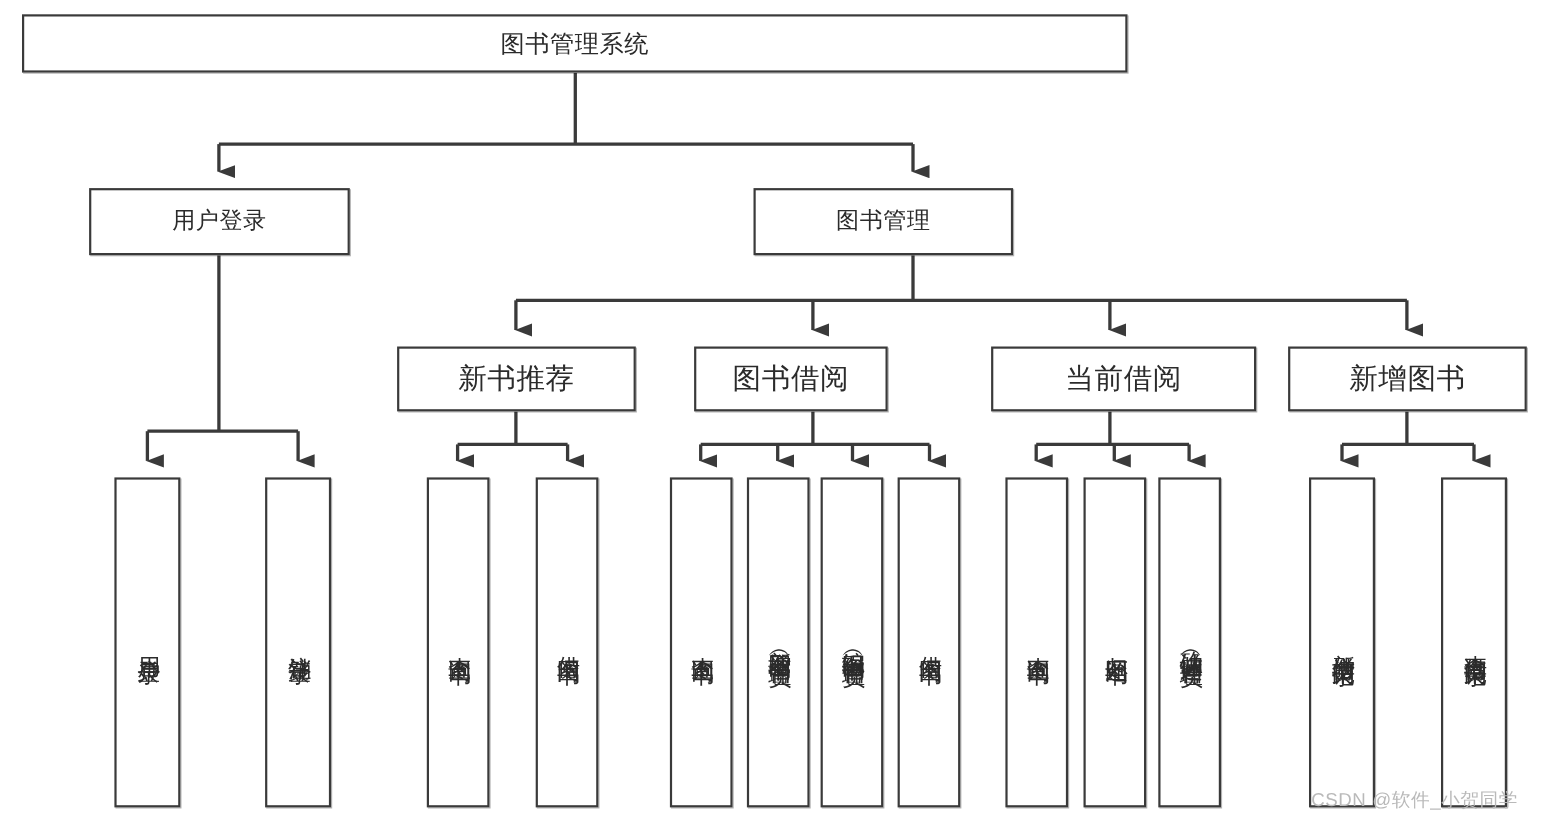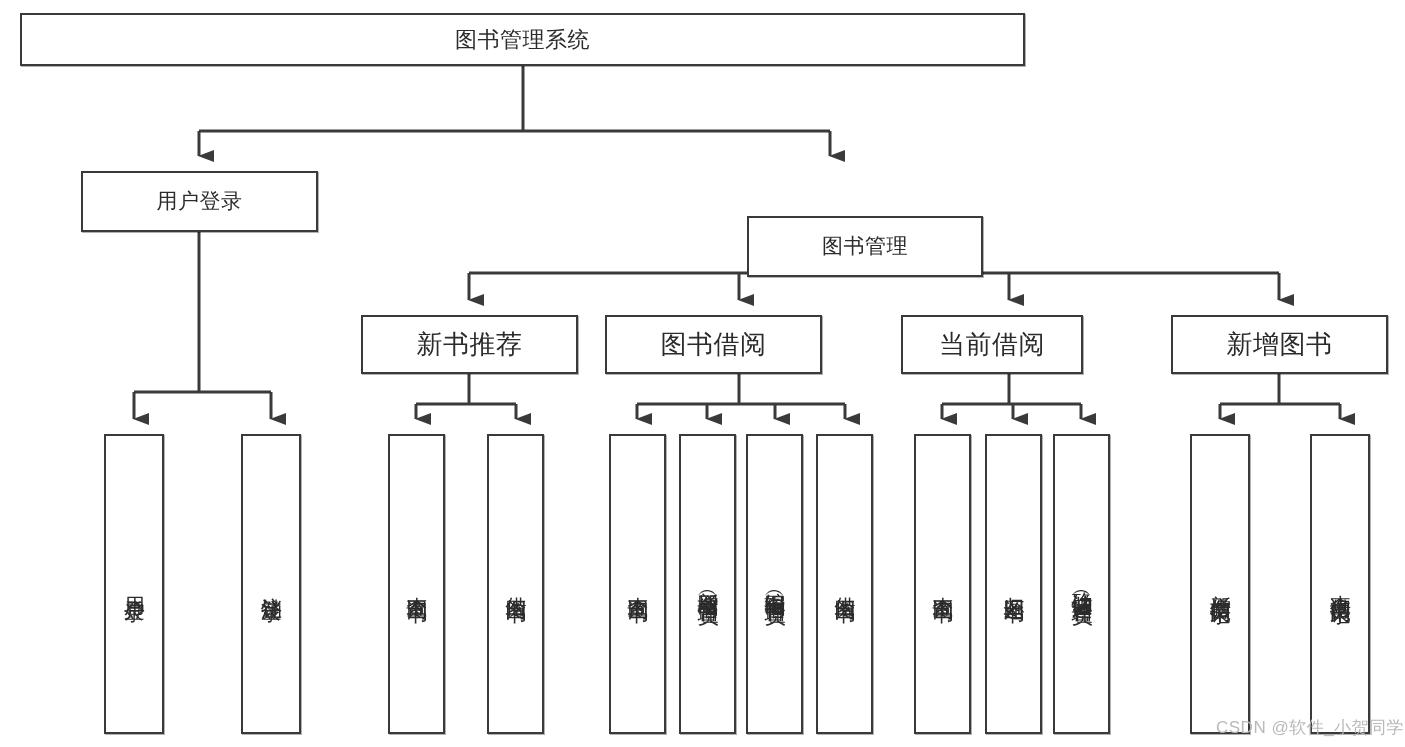--- a/index.html
+++ b/index.html
@@ -59,21 +59,20 @@
     letter-spacing: 2px;
     white-space: nowrap;
     max-height: 100%;
   }
   .watermark {
     position: absolute;
     color: #b9b9b9;
     font-size: 17px;
     white-space: nowrap;
     letter-spacing: 0.5px;
-    margin-left: 24px;
   }
 </style>
 </head>
 <body>
 
 <div id="canvas">
 
   <svg class="edges" viewBox="0 0 1405 747" xmlns="http://www.w3.org/2000/svg">
     <defs>
       <marker id="arrow" markerWidth="10" markerHeight="12" refX="2.5" refY="6" orient="auto" markerUnits="userSpaceOnUse">
@@ -144,31 +143,31 @@
     </g>
   </svg>
 
   <div class="node root" style="left:20px; top:13px; width:1005px; height:53px;">
     <span class="node-label">图书管理系统</span>
   </div>
 
   <div class="node level2" style="left:81px; top:171px; width:237px; height:61px;">
     <span class="node-label">用户登录</span>
   </div>
-  <div class="node level2" style="left:747px; top:171px; width:236px; height:61px;margin-top:45px;">
+  <div class="node level2" style="left:685px; top:171px; width:236px; height:61px;">
     <span class="node-label">图书管理</span>
   </div>
 
   <div class="node level3" style="left:361px; top:315px; width:217px; height:59px;">
     <span class="node-label">新书推荐</span>
   </div>
-  <div class="node level3" style="left:605px; top:315px; width:217px; height:59px;justify-content:center;">
+  <div class="node level3" style="left:631px; top:315px; width:176px; height:59px;justify-content:center;">
     <span class="node-label">图书借阅</span>
   </div>
-  <div class="node level3" style="left:901px; top:315px; width:182px; height:59px;">
+  <div class="node level3" style="left:901px; top:315px; width:241px; height:59px;">
     <span class="node-label">当前借阅</span>
   </div>
   <div class="node level3" style="left:1171px; top:315px; width:217px; height:59px;">
     <span class="node-label">新增图书</span>
   </div>
 
   <div class="node leaf" style="left:104px; top:434px; width:60px; height:300px;">
     <span class="node-label">用户登录</span>
   </div>
   <div class="node leaf" style="left:241px; top:434px; width:60px; height:300px;">

